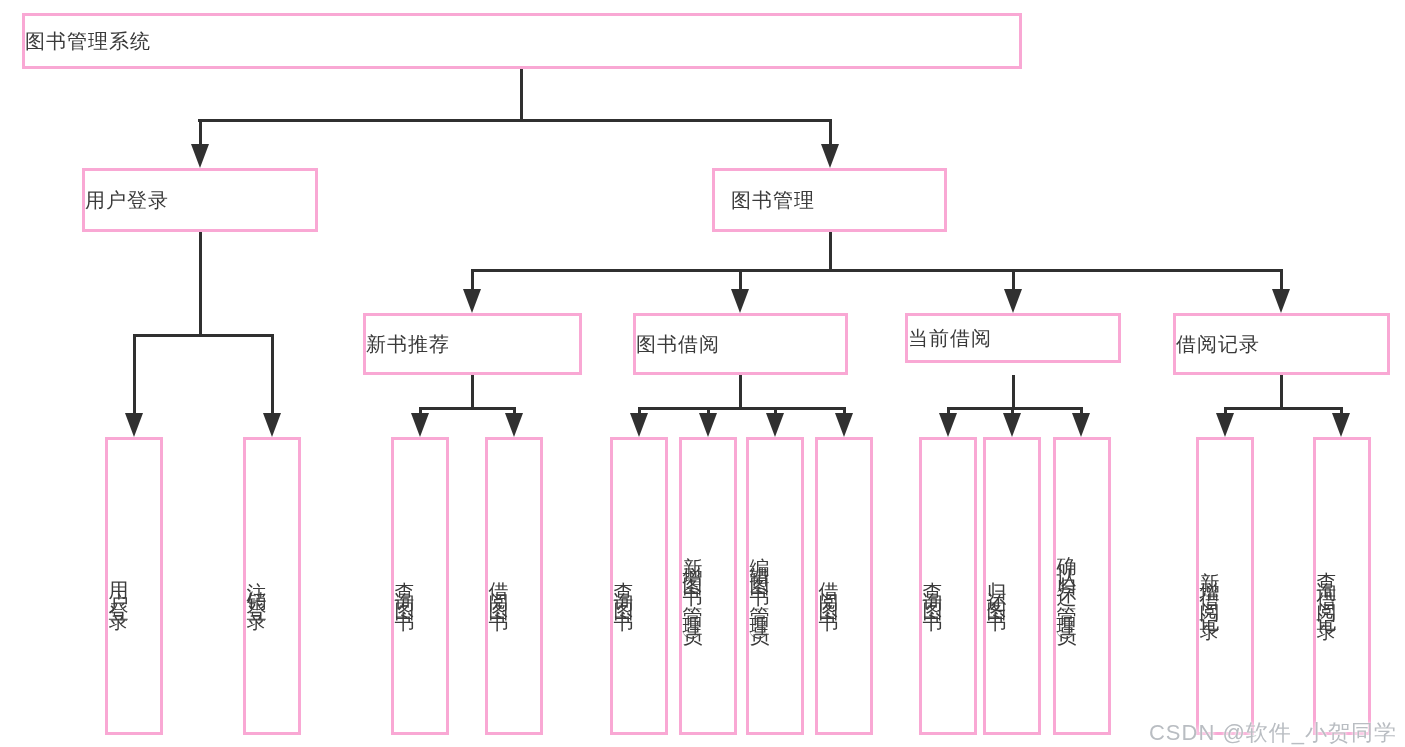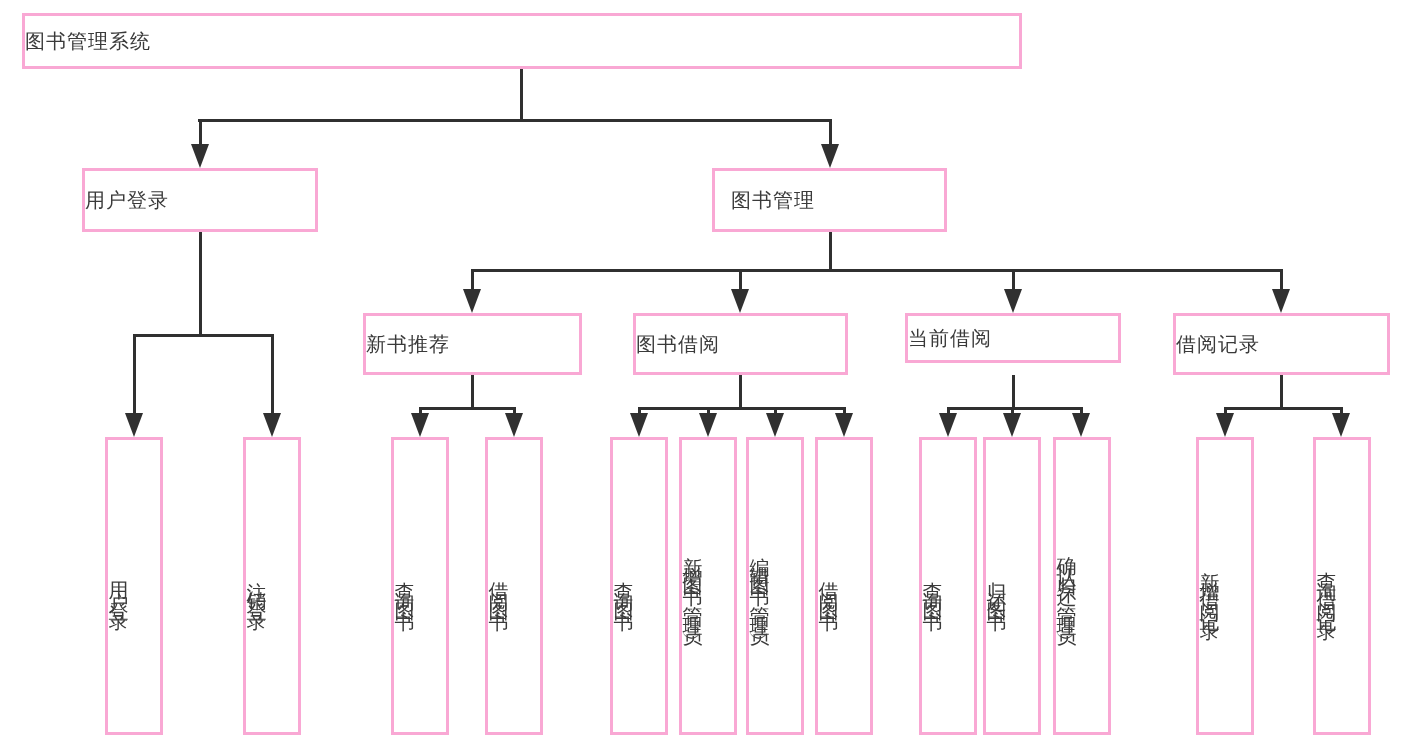--- a/index.html
+++ b/index.html
@@ -167,14 +167,15 @@
   </div>
 
   <div class="node" style="left:1196px;top:437px;width:58px;height:298px;">
     <span class="leaf-label">新增借阅记录</span>
   </div>
 
   <div class="node" style="left:1313px;top:437px;width:58px;height:298px;">
     <span class="leaf-label">查询借阅记录</span>
   </div>
 
+  <div class="watermark">CSDN @软件_小贺同学</div>
 
 </div>
 
 </body></html>

